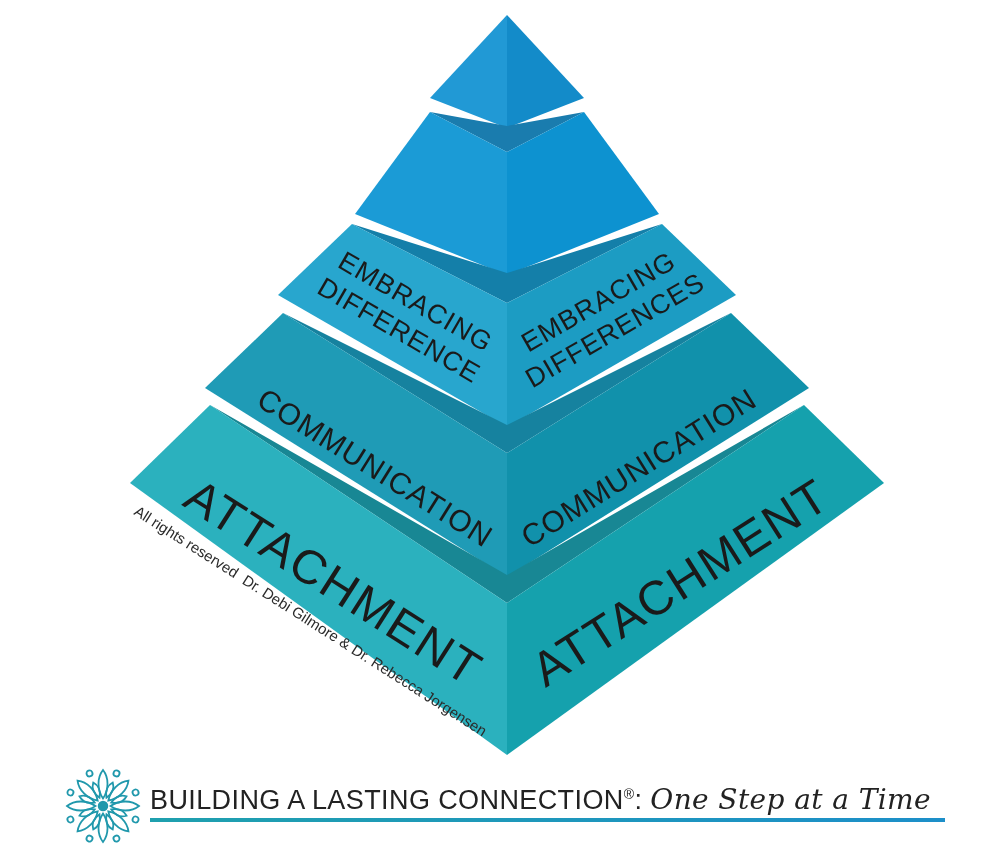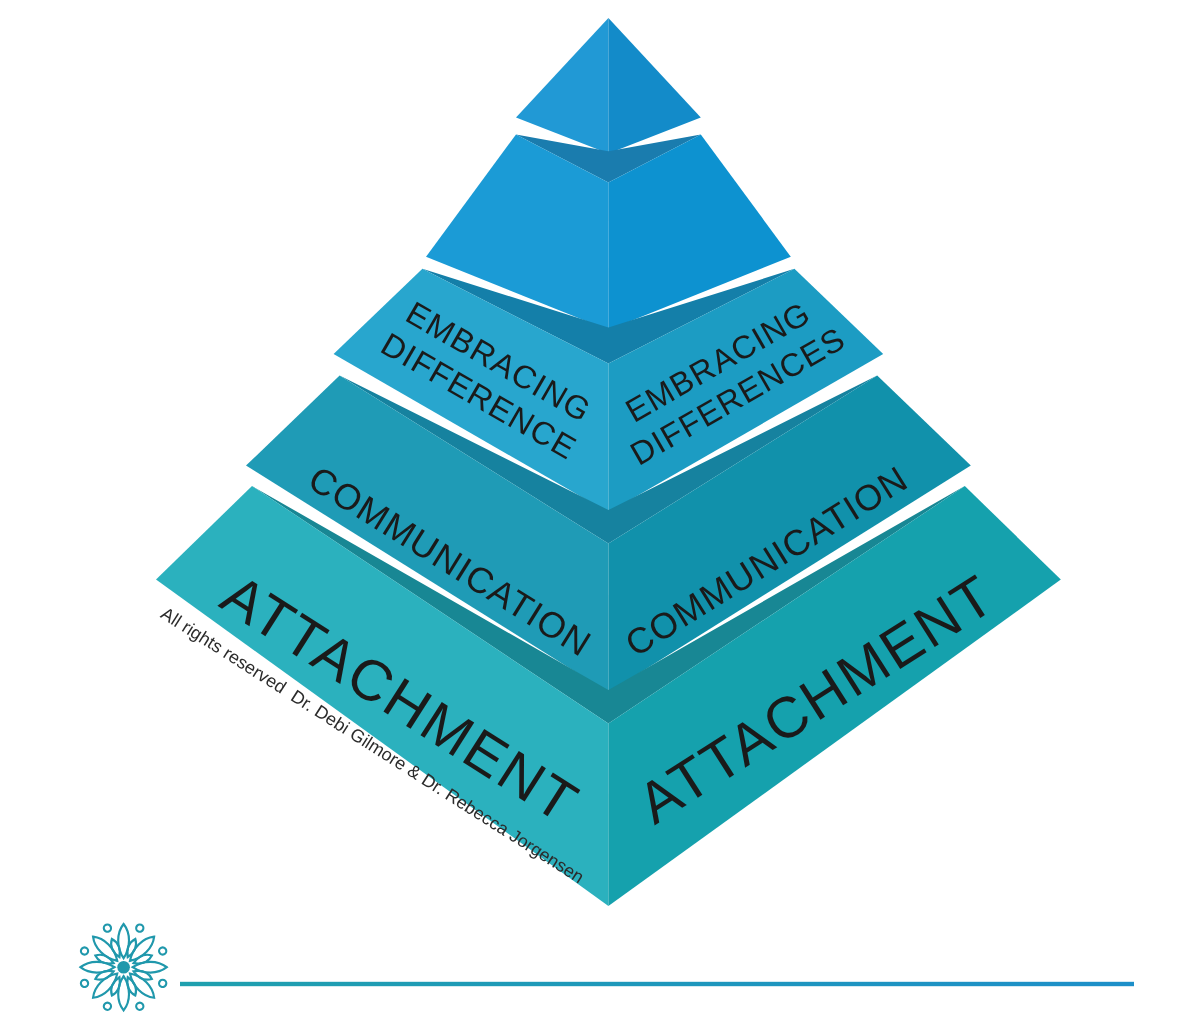--- a/index.html
+++ b/index.html
@@ -120,20 +120,23 @@
           <circle cx="60" cy="13" r="4" transform="rotate(157.5 60 60)"></circle>
           <circle cx="60" cy="13" r="4" transform="rotate(202.5 60 60)"></circle>
           <circle cx="60" cy="13" r="4" transform="rotate(247.5 60 60)"></circle>
           <circle cx="60" cy="13" r="4" transform="rotate(292.5 60 60)"></circle>
           <circle cx="60" cy="13" r="4" transform="rotate(337.5 60 60)"></circle>
         </g>
       </g>
       <circle cx="60" cy="60" r="7" fill="#2098AC"></circle>
     </svg>
 
+    <div id="footer-title">
+      <span class="brand">BUILDING A LASTING CONNECTION</span><sup class="reg">®</sup><span class="colon">:</span><span class="tagline">One Step at a Time</span>
+    </div>
 
     <svg id="title-underline" width="795" height="4" viewBox="0 0 795 4" preserveAspectRatio="none">
       <defs>
         <linearGradient id="underline-grad" x1="0" y1="0" x2="1" y2="0">
           <stop offset="0" stop-color="#1FA0AE"></stop>
           <stop offset="1" stop-color="#1D8FC9"></stop>
         </linearGradient>
       </defs>
       <rect x="0" y="0" width="795" height="4" fill="url(#underline-grad)"></rect>
     </svg>

